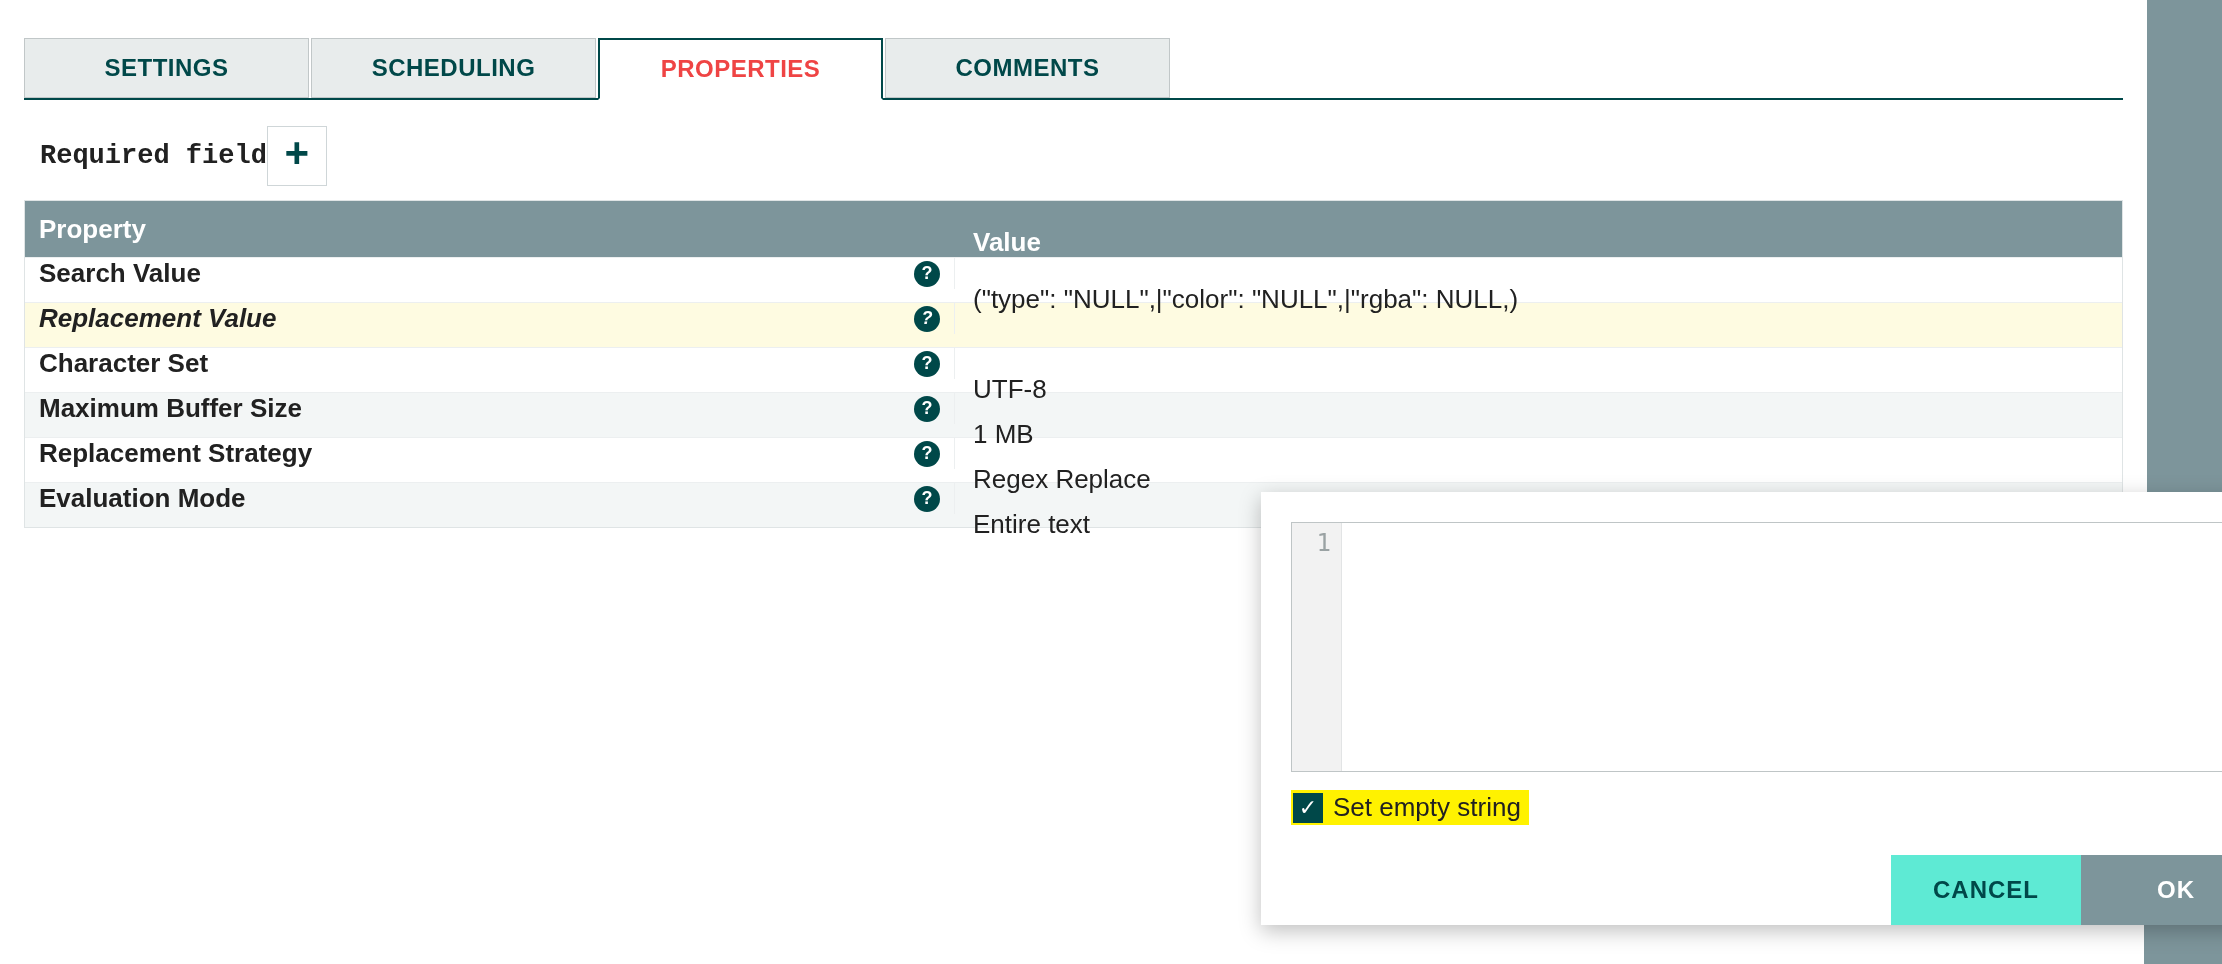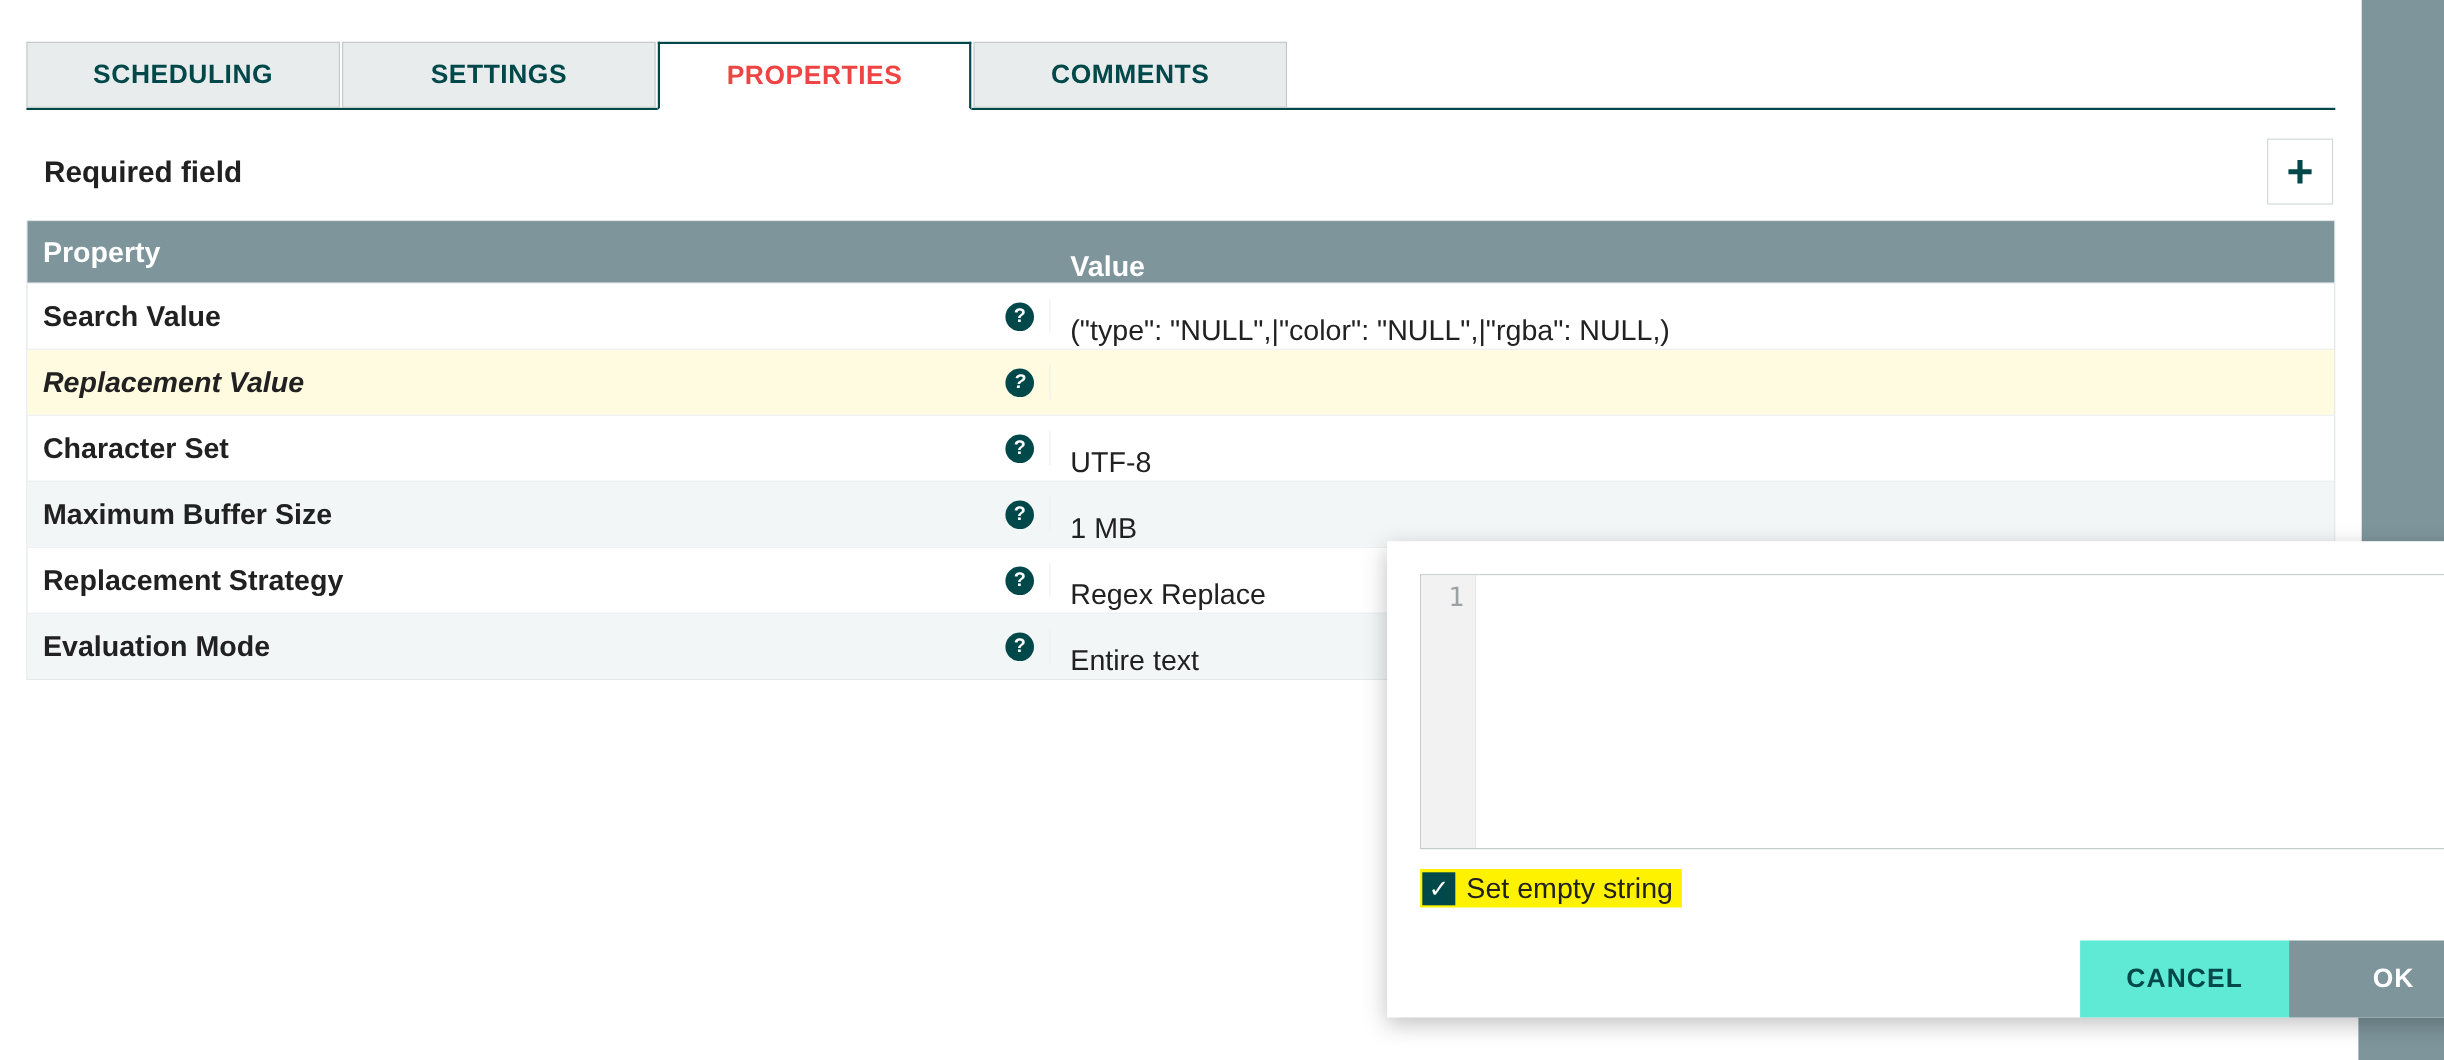--- a/index.html
+++ b/index.html
@@ -56,23 +56,23 @@
   .tab.active {
     background: #fff;
     border: 2px solid #004849;
     border-bottom: 2px solid #fff;
     color: #ef4444;
     margin-bottom: -2px;
     height: 62px;
   }
   .req-row {
     display:flex;
-    justify-content: space-between;
     align-items: center;
     margin: 26px 2px 14px 2px;
+    font-family: Liberation Mono, monospace;
   }
   .req-label {
     font-size: 27px;
     font-weight: 700;
     color: #212121;
     padding-left: 14px;
   }
   .add-btn {
     width: 60px; height: 60px;
     border: 1px solid #cfd6d8;
@@ -91,22 +91,22 @@
     display: flex;
     height: 56px;
     align-items: center;
     font-size: 26px;
     font-weight: 700;
   }
   .col-prop { width: 930px; padding-left: 14px; display:flex; align-items:center;}
   .col-val  { flex: 1; padding-left: 18px; display:flex; align-items:center;margin-top:26px;}
   .row {
     display:flex;
-    height: 60px;
-    align-items:center;
+    height: 45px;
+    align-items:flex-start;
     border-top: 1px solid #eceff0;
     font-size: 26px;
     color:#212121;
   }
   .row.alt { background:#f3f6f6; }
   .row.active { background:#fefbe1; }
   .row .col-prop { font-weight:700; justify-content: space-between; padding-right: 14px; border-right: 1px solid #eceff0;}
   .row.active .col-prop { justify-content: space-between; font-style: italic; }
   .prop-name { }
   .help {
@@ -188,22 +188,22 @@
 </style>
 </head>
 <body>
 
 <div class="rightbg"></div>
 
 <div class="dialog">
   <div class="dialog-body">
 
     <div class="tabs">
+      <div class="tab">SETTINGS</div>
       <div class="tab">SCHEDULING</div>
-      <div class="tab">SETTINGS</div>
       <div class="tab active">PROPERTIES</div>
       <div class="tab">COMMENTS</div>
     </div>
 
     <div class="req-row">
       <div class="req-label">Required field</div>
       <div class="add-btn">
         <span>+</span>
       </div>
     </div>

